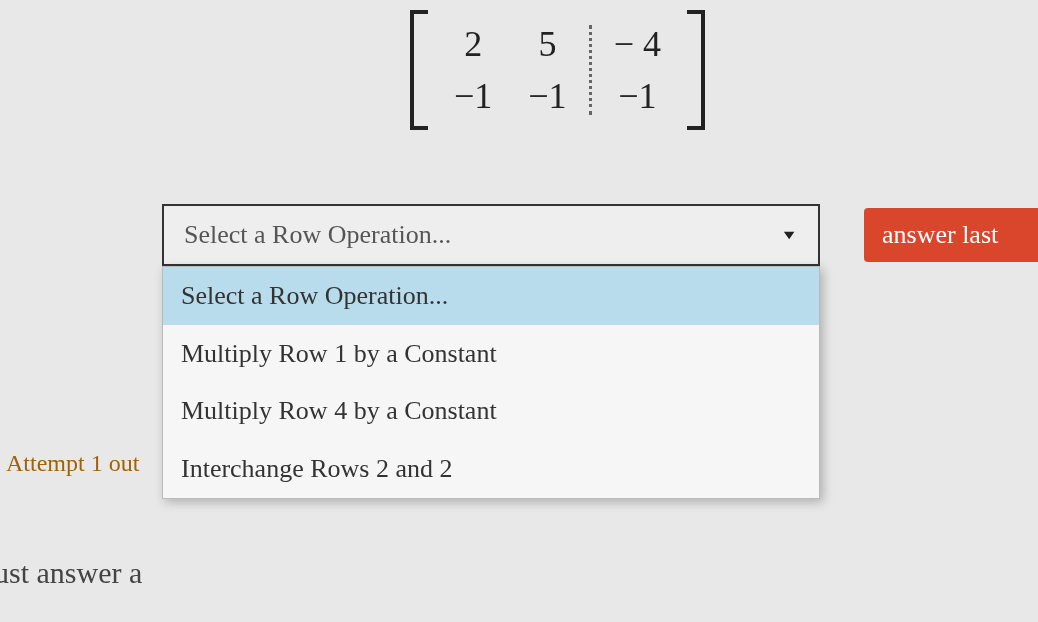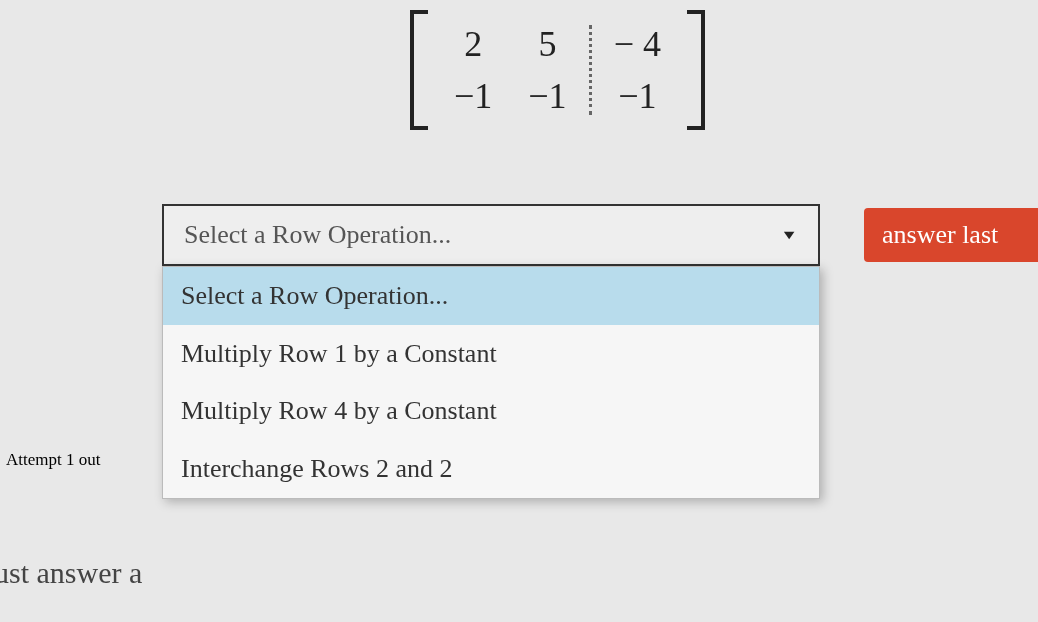--- a/index.html
+++ b/index.html
@@ -122,22 +122,22 @@
   }
   .dropdown .opt.sel {
     background: #b8dcec;
   }
 
   
   .bg-attempt {
     position: absolute;
     top: 450px;
     left: 6px;
-    font-size: 17px;
-    color: #000000;
+    font-size: 24px;
+    color: #a16207;
   }
   .bg-answer {
     position: absolute;
     top: 556px;
     left: -6px;
     font-size: 30px;
     color: #444;
   }
 </style>
 </head>

